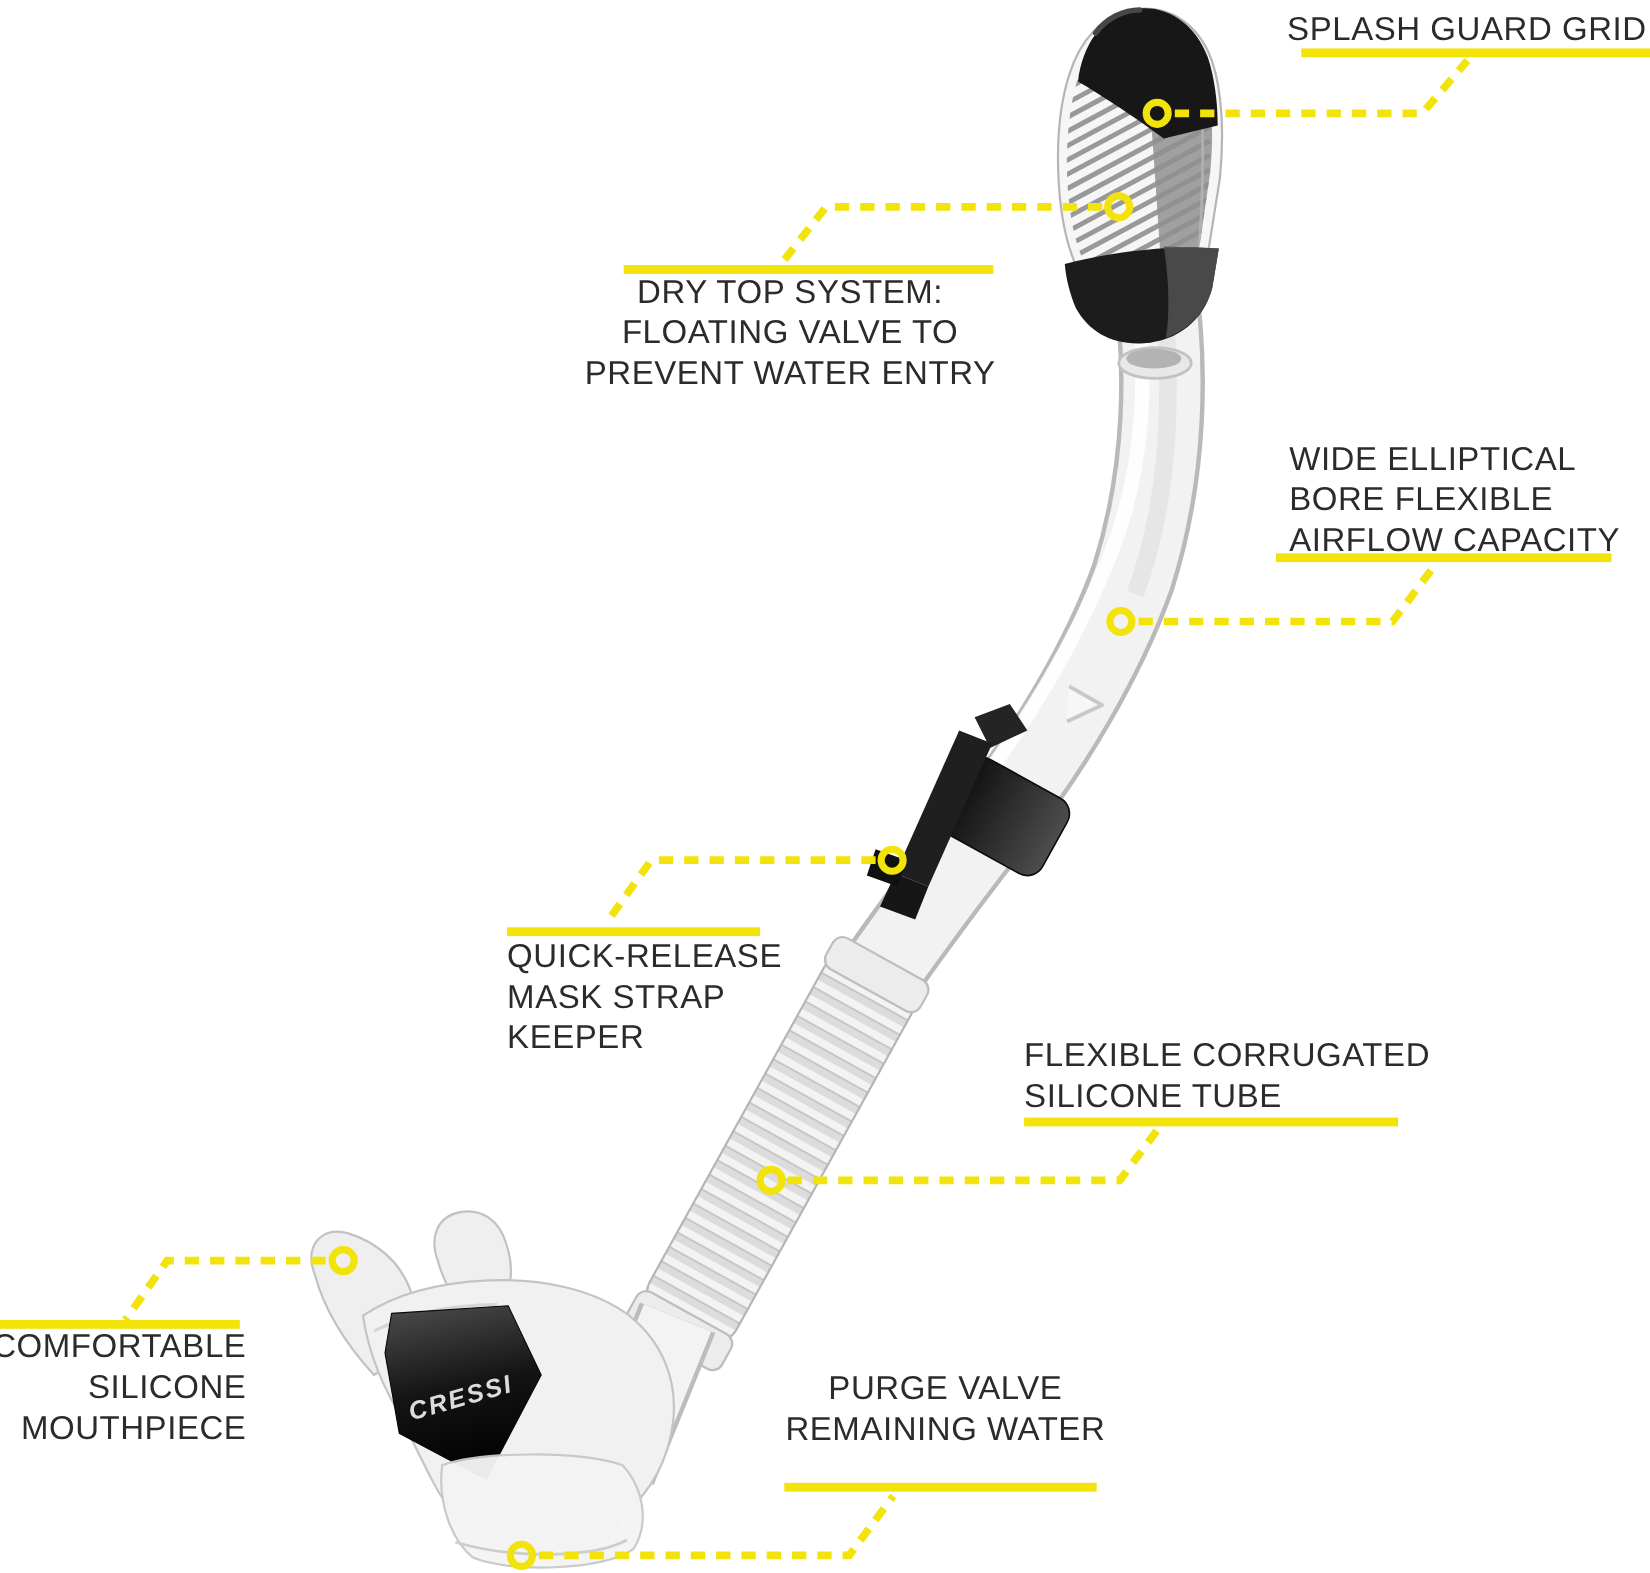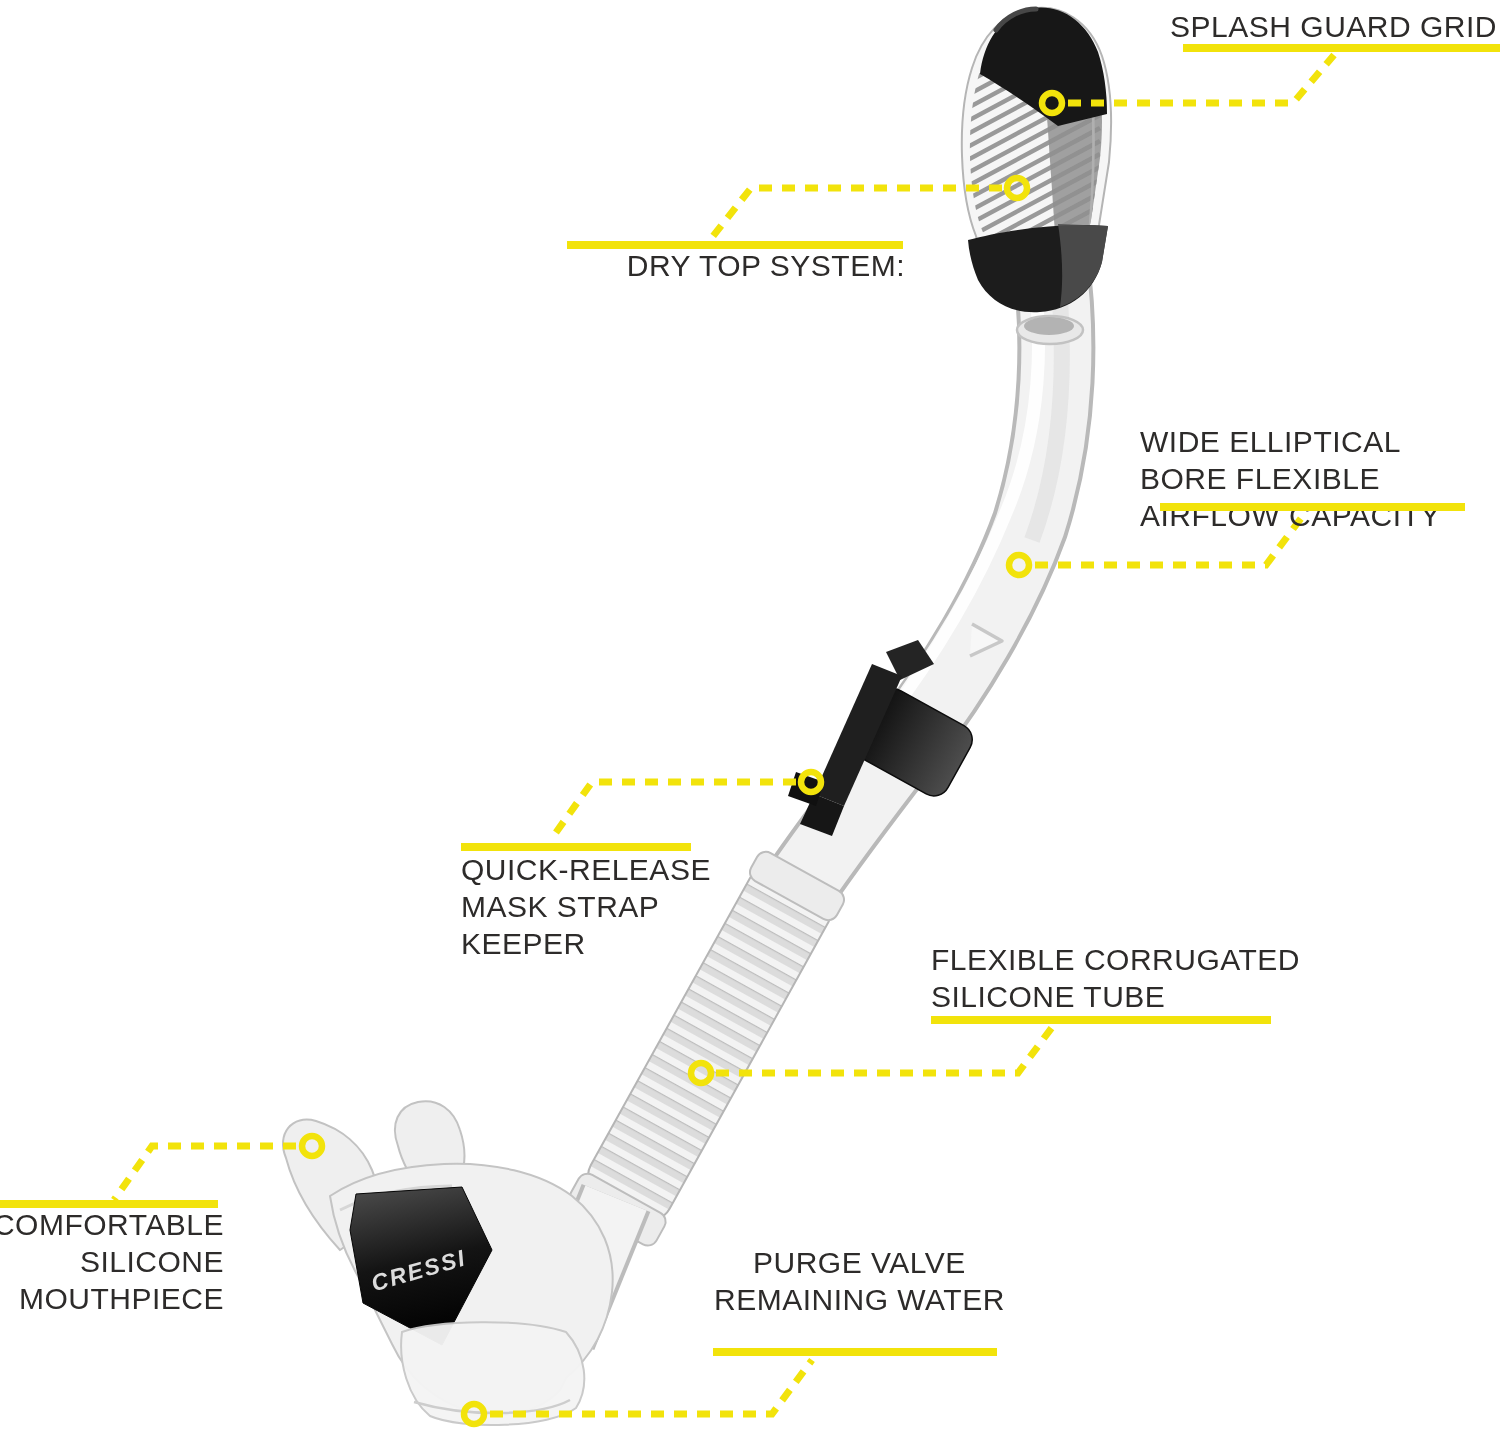--- a/index.html
+++ b/index.html
@@ -13,21 +13,21 @@
     font-size:30px;line-height:37px;letter-spacing:.5px;
     color:#2d2b2a;white-space:nowrap;font-weight:400;
   }
   .align-right{text-align:right;}
   .bar{position:absolute;height:8px;background:#F2E30B;}
   
   #c1-label{top:8px;right:3px;}
   #c1-bar{left:1183px;top:44px;width:317px;}
   #c2-label{top:247px;right:595px;text-align:center;}
   #c2-bar{left:567px;top:241px;width:336px;}
-  #c3-label{left:1140px;top:399px;margin-top:24px;}
+  #c3-label{left:1172px;top:399px;}
   #c3-bar{left:1160px;top:503px;width:305px;}
   #c4-label{left:461px;top:851px;}
   #c4-bar{left:461px;top:843px;width:230px;}
   #c5-label{left:931px;top:941px;}
   #c5-bar{left:931px;top:1016px;width:340px;}
   #c6-label{top:1206px;right:1276px;}
   #c6-bar{left:0px;top:1200px;width:218px;}
   #c7-label{left:714px;top:1244px;text-align:center;}
   #c7-bar{left:713px;top:1348px;width:284px;}
 </style>
@@ -147,20 +147,22 @@
   </svg>
 
   <div class="callout-label align-right" id="c1-label">
     <div>SPLASH GUARD GRID</div>
   </div>
   <div class="bar" id="c1-bar"></div>
 
   <div class="bar" id="c2-bar"></div>
   <div class="callout-label align-right" id="c2-label">
     <div>DRY TOP SYSTEM:</div>
+    <div>FLOATING VALVE TO</div>
+    <div>PREVENT WATER ENTRY</div>
   </div>
 
   <div class="callout-label" id="c3-label">
     <div>WIDE ELLIPTICAL</div>
     <div>BORE FLEXIBLE</div>
     <div>AIRFLOW CAPACITY</div>
   </div>
   <div class="bar" id="c3-bar"></div>
 
   <div class="bar" id="c4-bar"></div>

